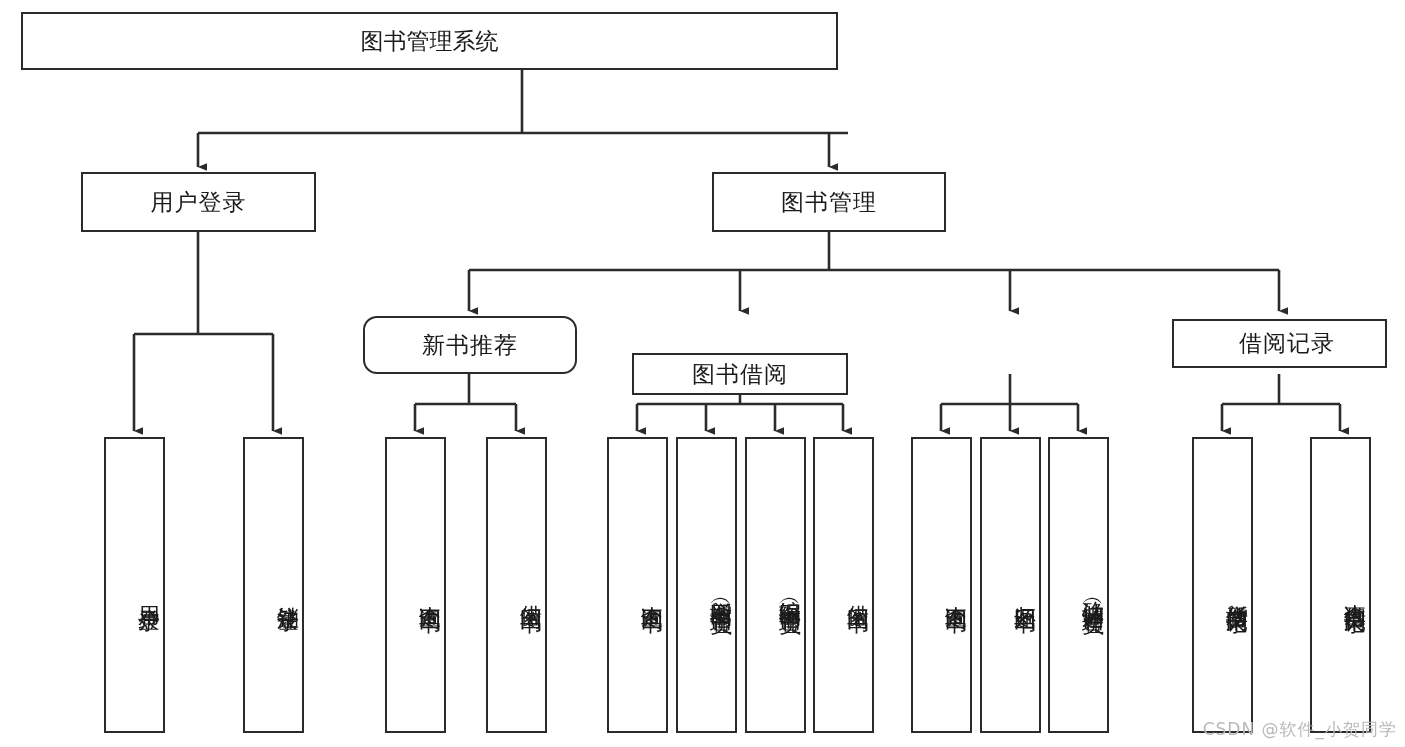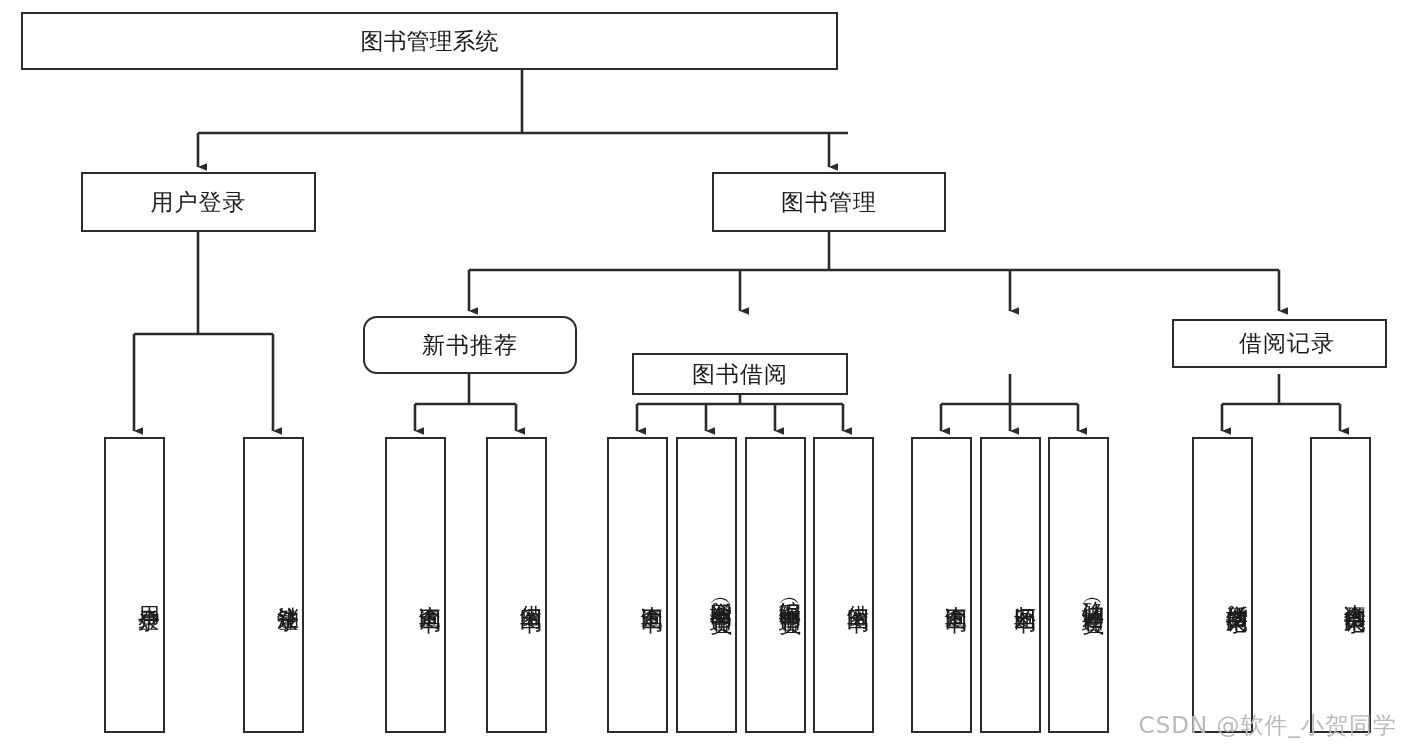--- a/index.html
+++ b/index.html
@@ -51,21 +51,21 @@
   .node.v .txt{
     writing-mode:vertical-rl;
     text-orientation:upright;
     display:block;
     white-space:nowrap;
   }
   .watermark{
     position:absolute;
     right:8px;
     bottom:6px;
-    font-size:23px;
+    font-size:17px;
     color:#b9b9b9;
     letter-spacing:1px;
     white-space:nowrap;
     font-family:"DejaVu Sans","Liberation Sans",sans-serif;
   }
 </style>
 </head>
 <body>
 
 <div id="stage">

